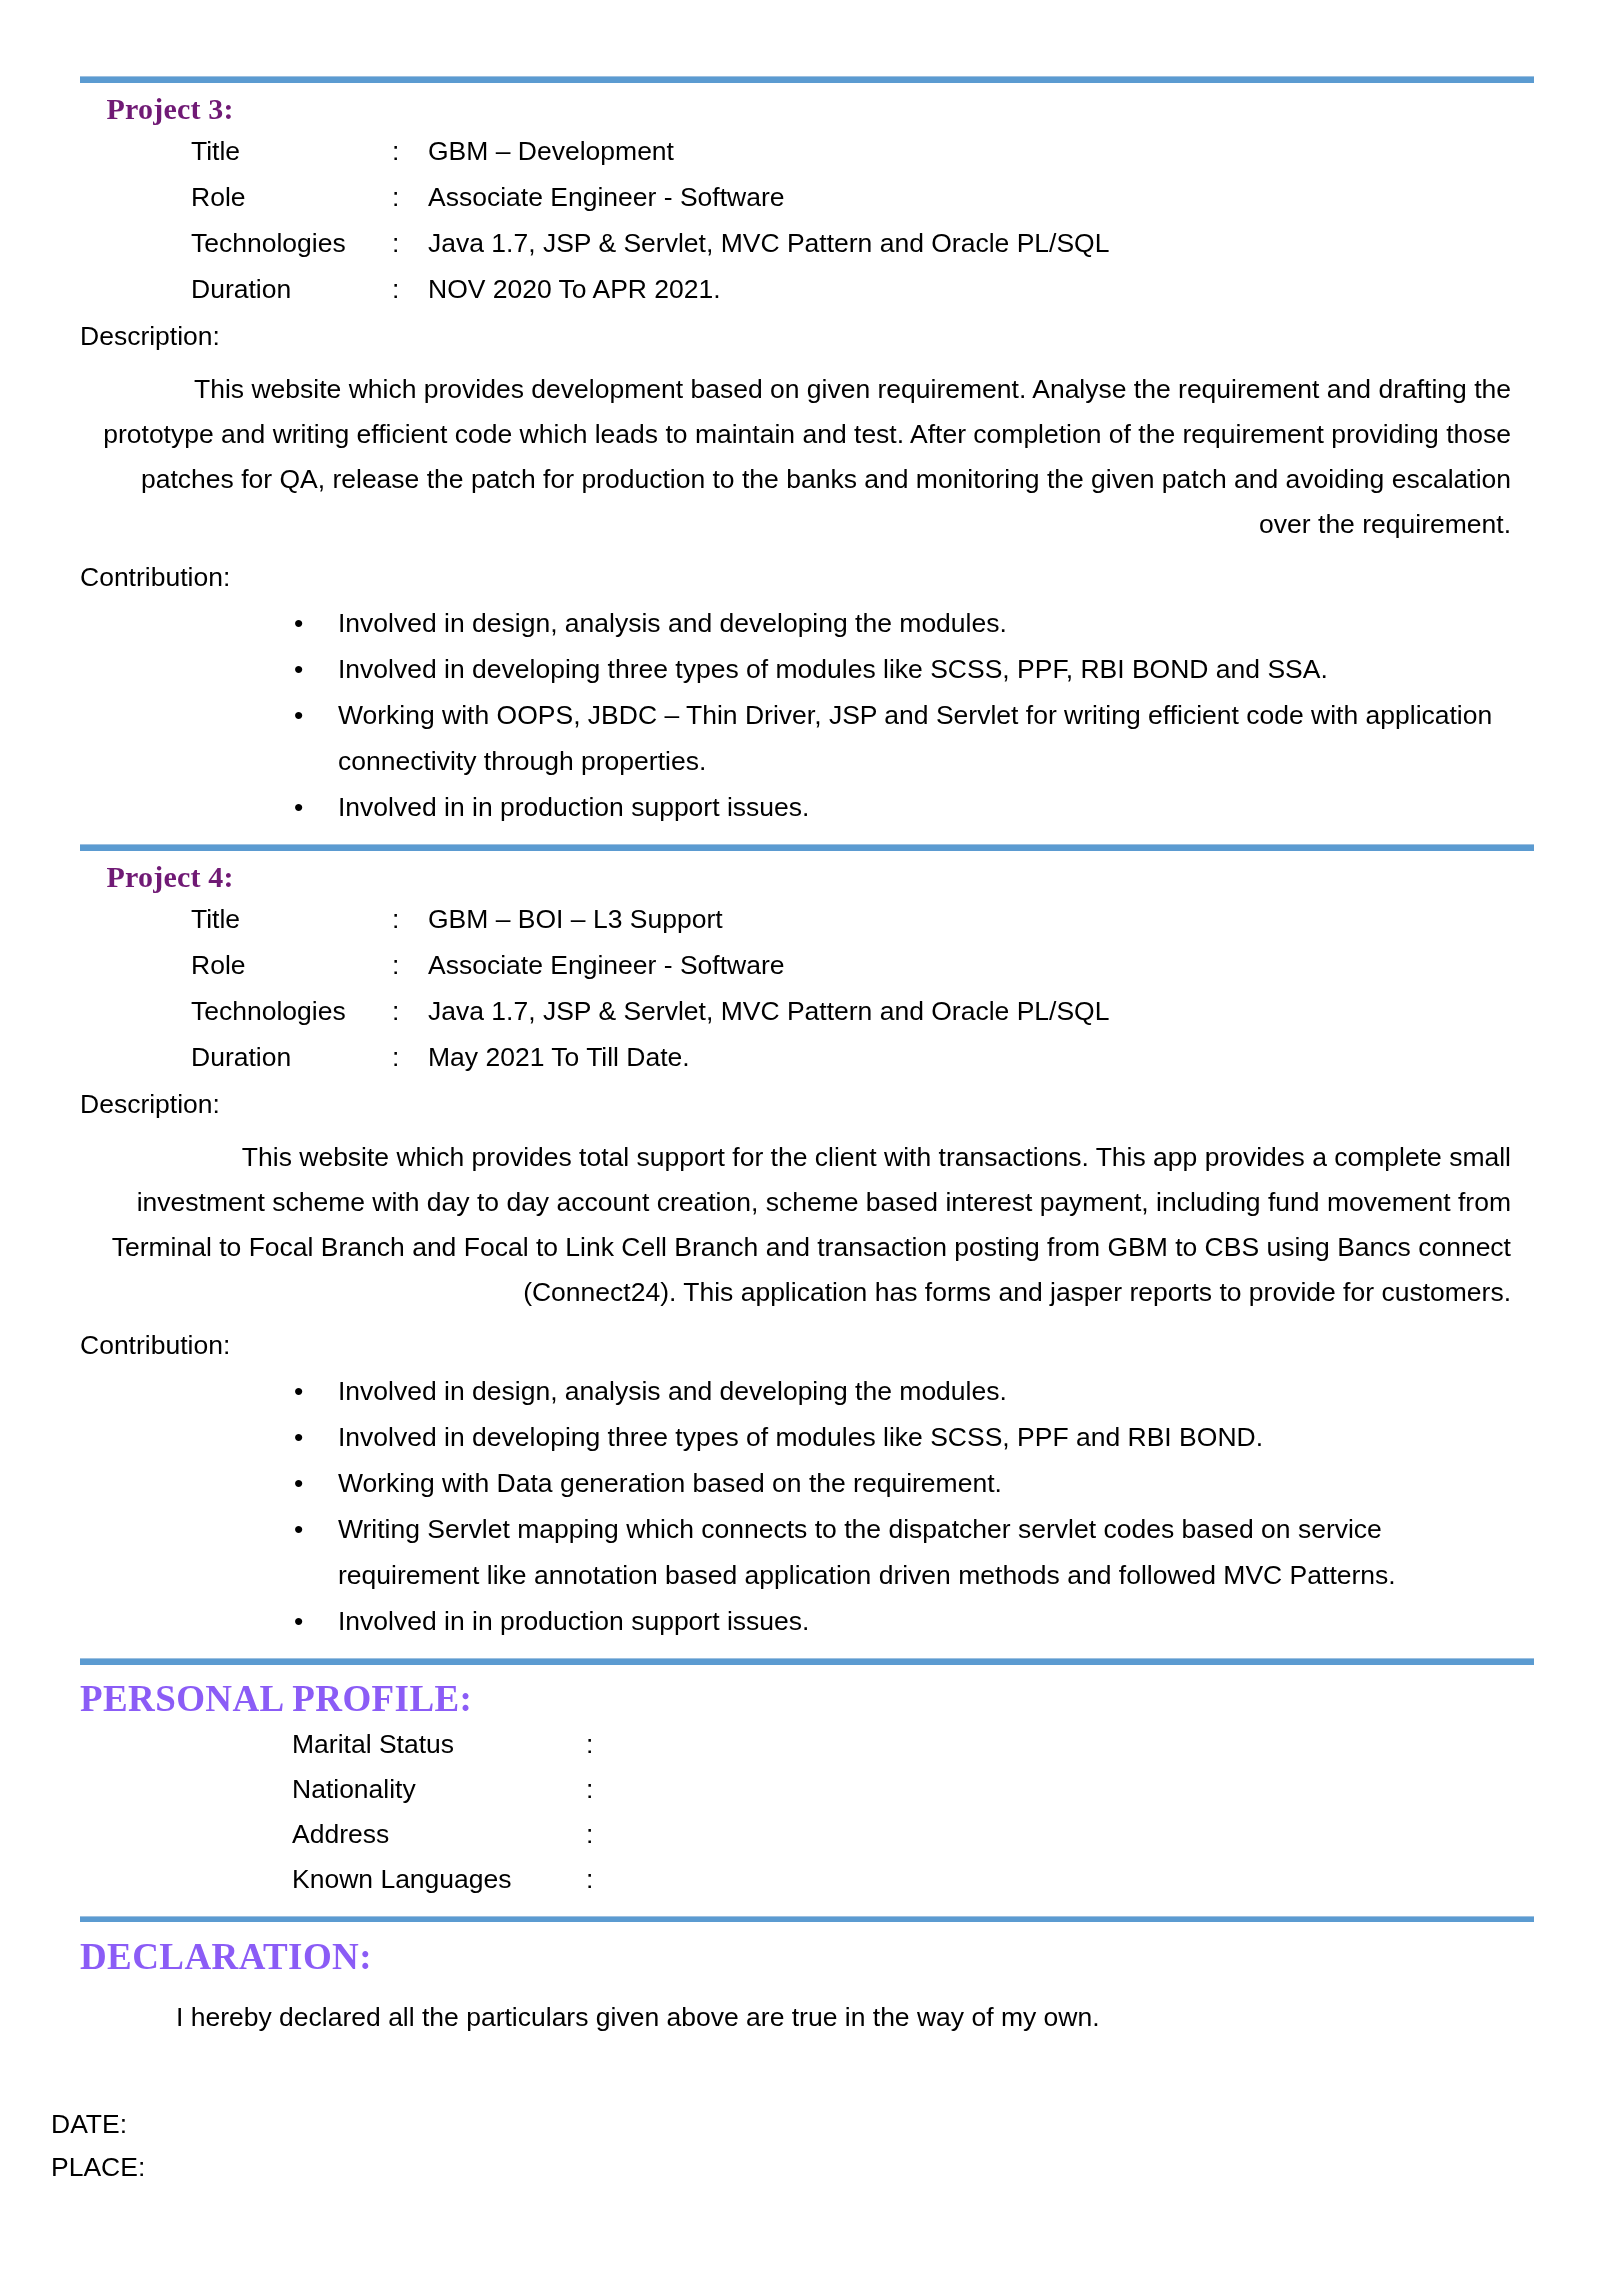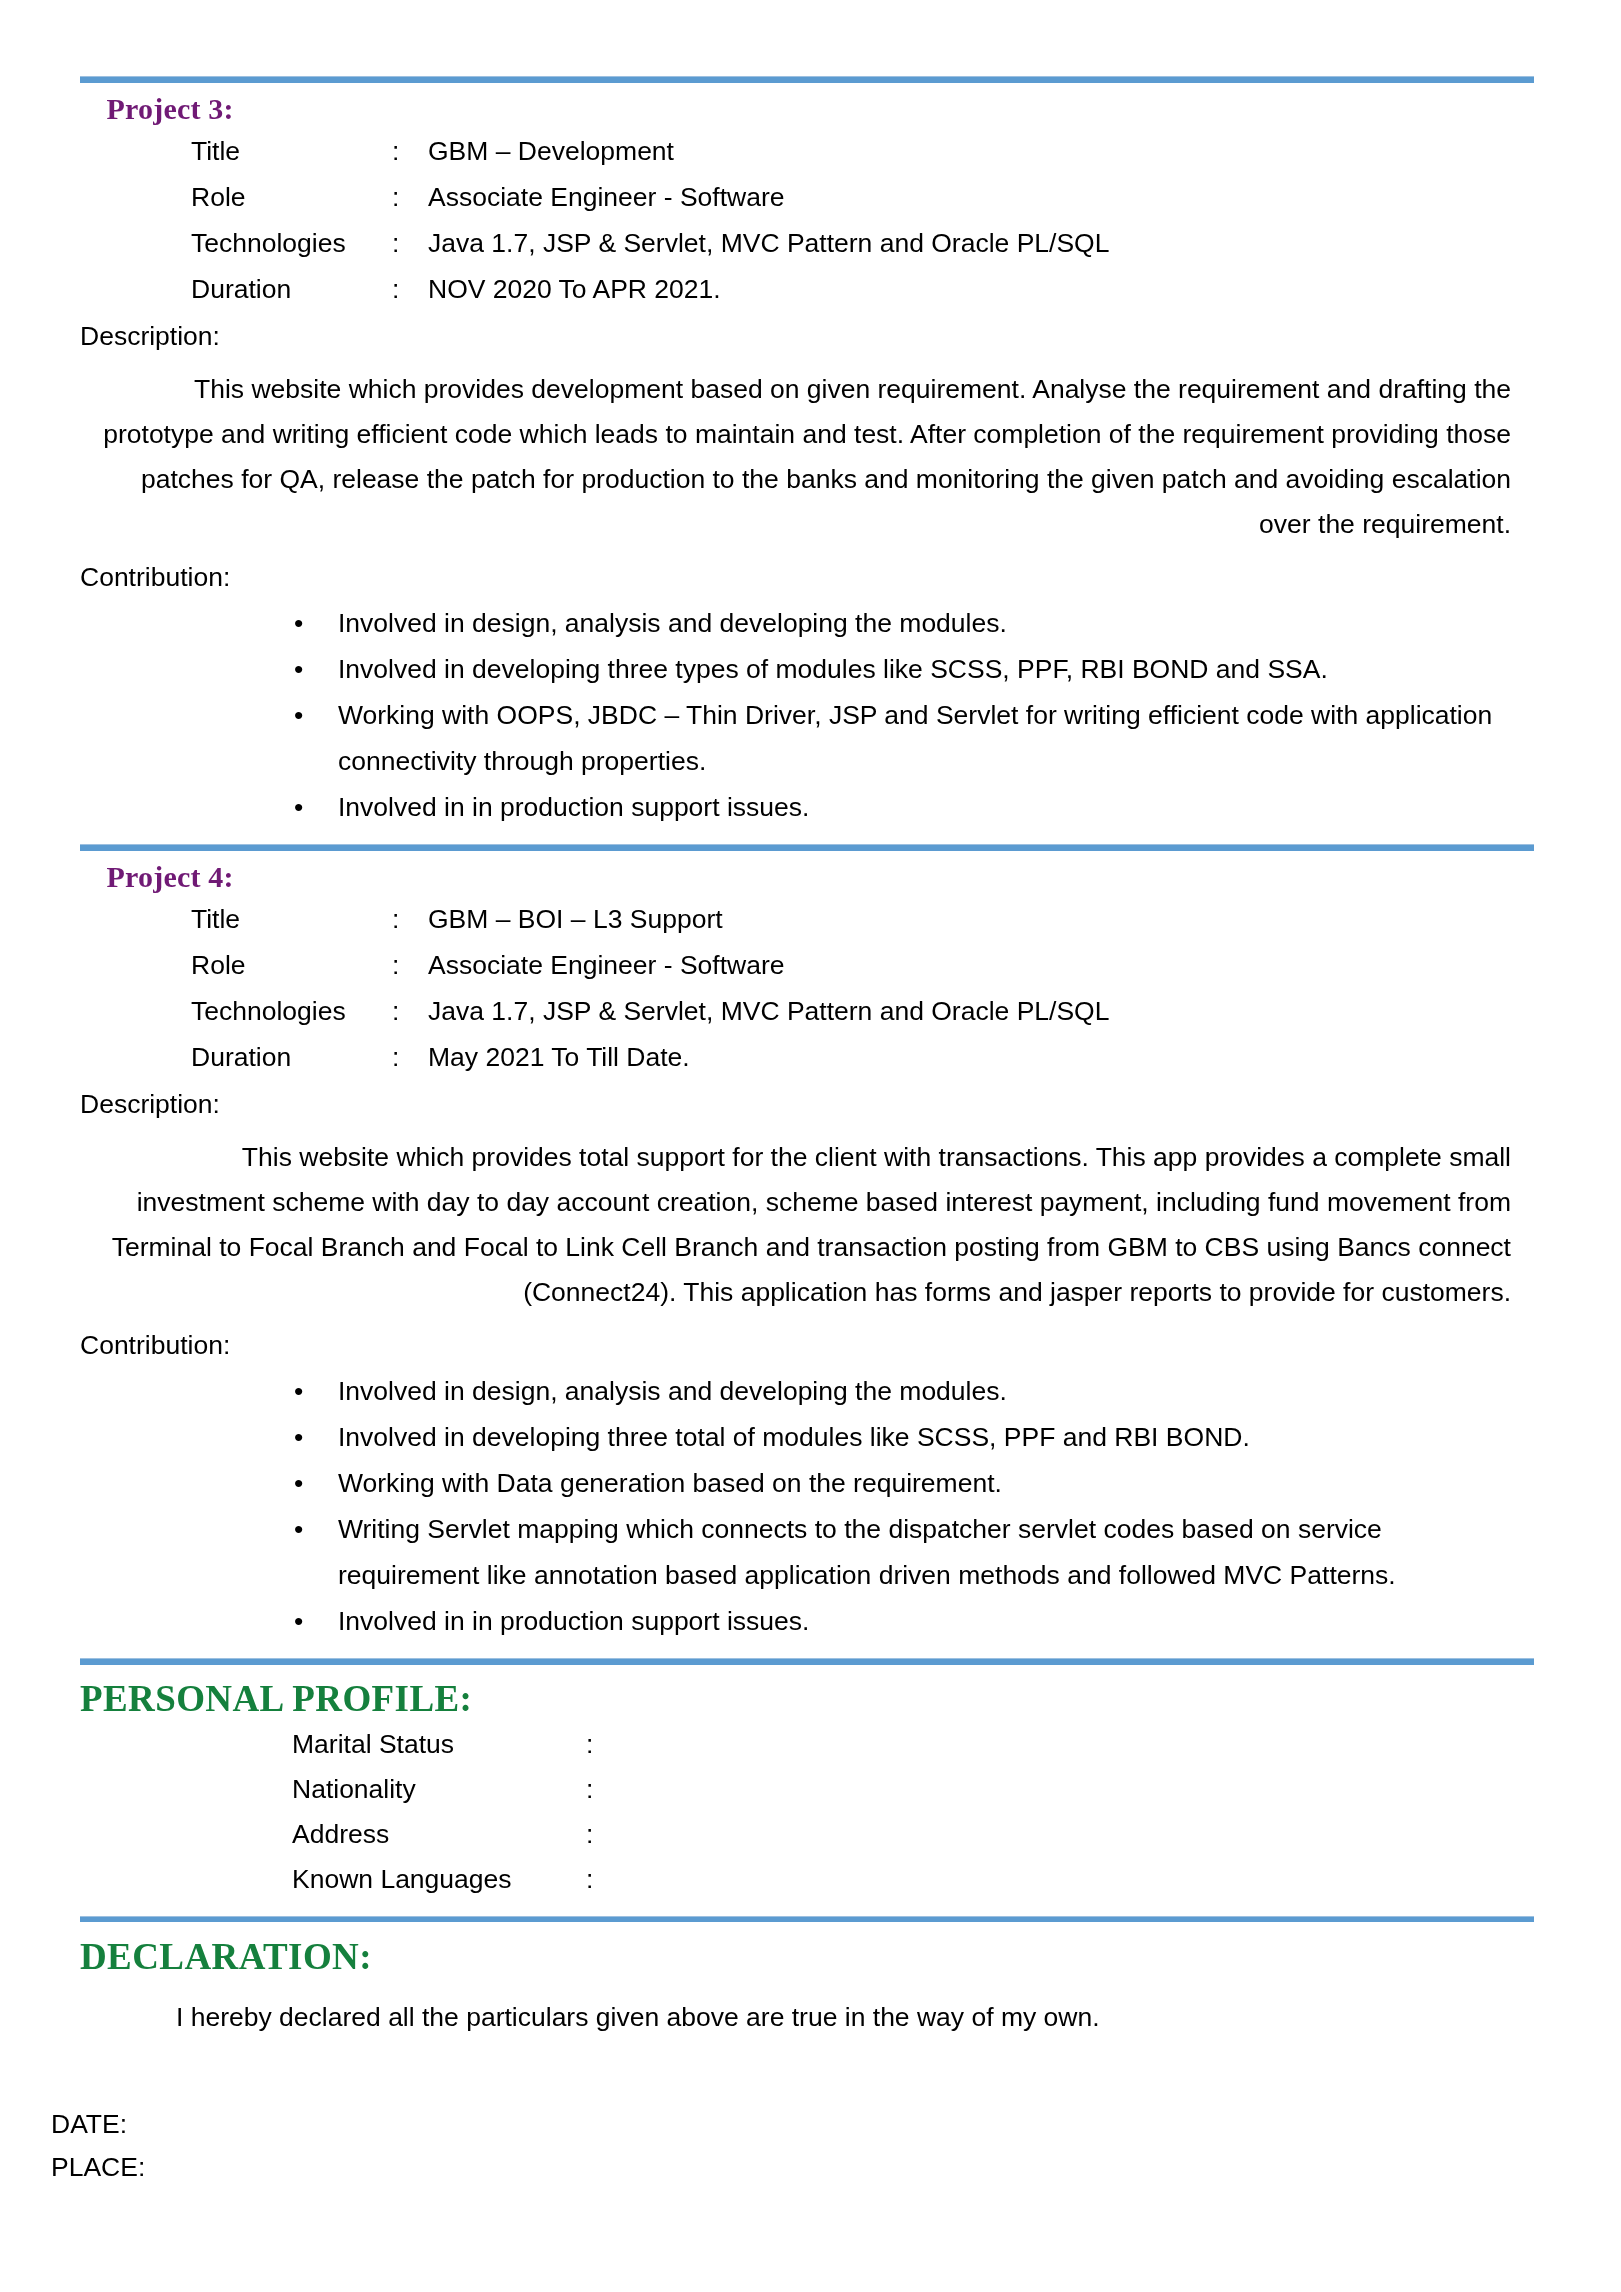--- a/index.html
+++ b/index.html
@@ -45,21 +45,21 @@
     margin: 8.8px 0 0 26.5px;
     color: #701a75;
   }
   .section-heading {
     font-family: "Liberation Serif", serif;
     font-weight: bold;
     font-size: 37px;
     line-height: 1.15;
     letter-spacing: 0.4px;
     margin: 13.7px 0 0 0;
-    color: #15803d;
+    color: #8b5cf6;
   }
 
   
   .field-row {
     display: flex;
     align-items: baseline;
     font-size: 26.5px;
     line-height: 46px;
     white-space: nowrap;
     justify-content: space-between;
@@ -209,21 +209,21 @@
   <p class="para">This website which provides total support for the client with transactions. This app provides a complete small investment scheme with day to day account creation, scheme based interest payment, including fund movement from Terminal to Focal Branch and Focal to Link Cell Branch and transaction posting from GBM to CBS using Bancs connect (Connect24). This application has forms and jasper reports to provide for customers.</p>
   <div class="body-label">Contribution:</div>
 
   <ul class="bullets">
     <li>
       <span class="dot">•</span>
       <span>Involved in design, analysis and developing the modules.</span>
     </li>
     <li>
       <span class="dot">•</span>
-      <span>Involved in developing three total of modules like SCSS, PPF and RBI BOND.</span>
+      <span>Involved in developing three types of modules like SCSS, PPF and RBI BOND.</span>
     </li>
     <li>
       <span class="dot">•</span>
       <span>Working with Data generation based on the requirement.</span>
     </li>
     <li>
       <span class="dot">•</span>
       <span>Writing Servlet mapping which connects to the dispatcher servlet codes based on service requirement like annotation based application driven methods and followed MVC Patterns.</span>
     </li>
     <li>

